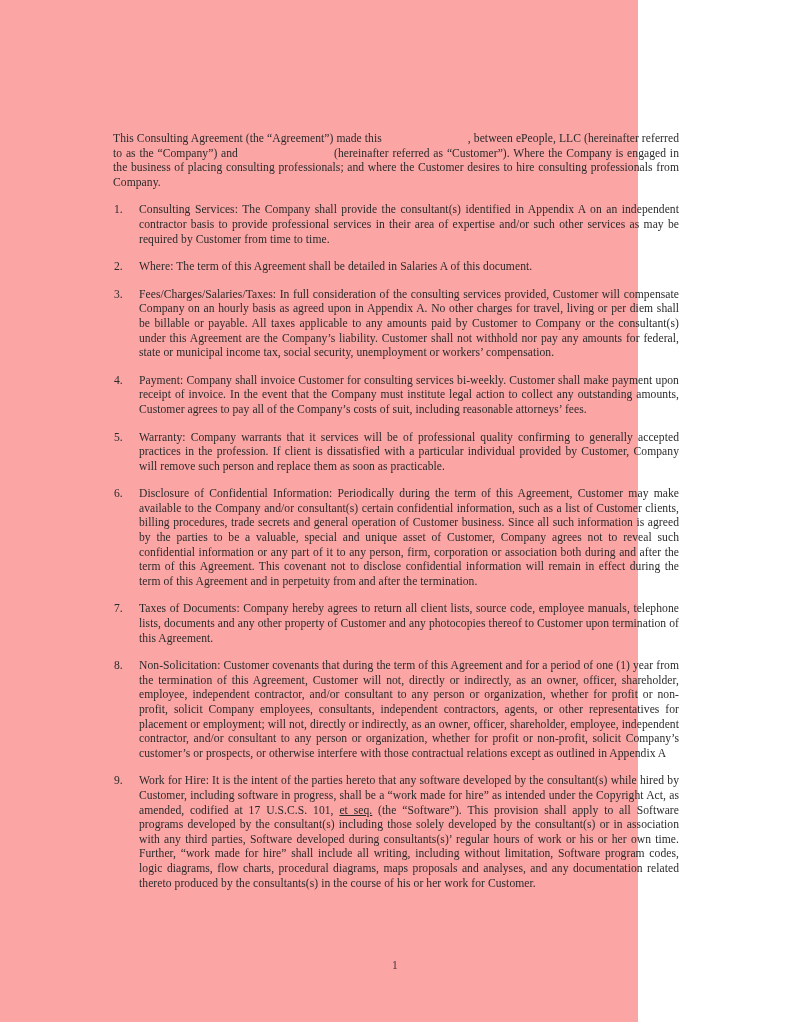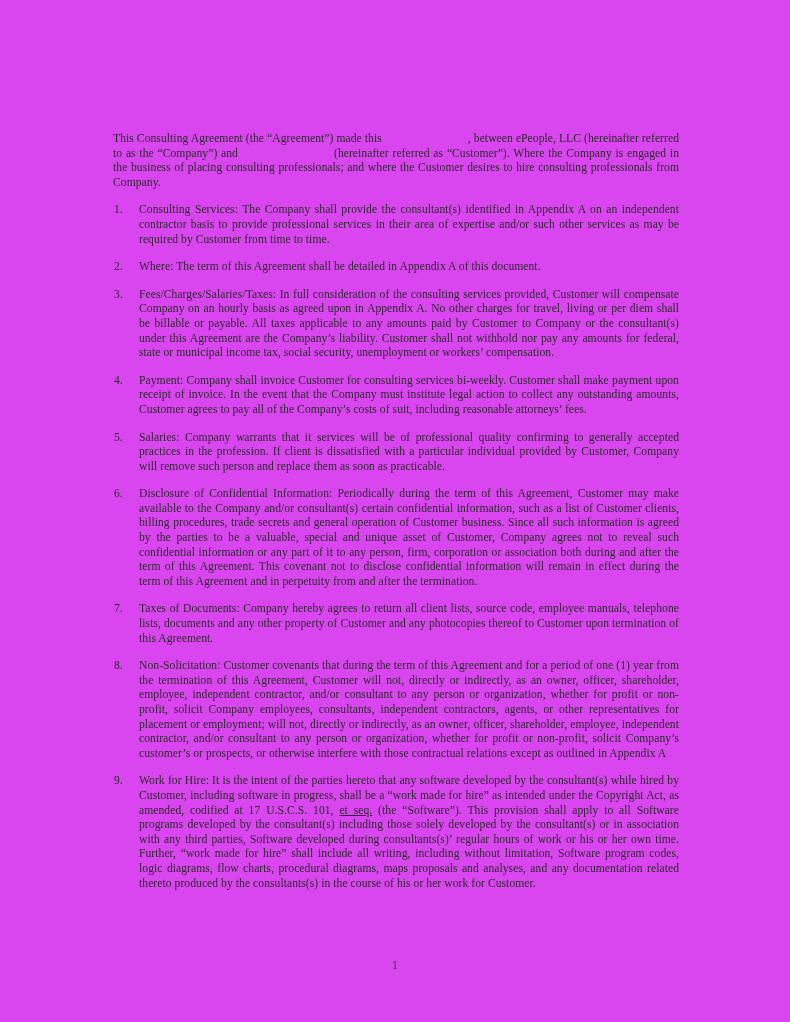--- a/index.html
+++ b/index.html
@@ -15,23 +15,23 @@
     overflow: hidden;
     font-family: "Liberation Serif", "DejaVu Serif", serif;
     color: #2b2b2b;
     -webkit-font-smoothing: antialiased;
   }
 
   .page {
     position: absolute;
     left: 0;
     top: 0;
-    width: 790px;
+    width: 638px;
     height: 1022px;
-    background: #d946ef;
+    background: #fca5a5;
   }
 
   .doc-body {
     position: absolute;
     left: 113px;
     top: 132px;
     width: 566px;
   }
 
   .intro-para {
@@ -110,27 +110,27 @@
 <div class="page">
 
   <div class="doc-body">
 
     <p class="intro-para"><span>This Consulting Agreement (the “Agreement”) made this</span><span class="blank"></span><span>, between ePeople, LLC (hereinafter referred to as the “Company”) and</span><span class="blank-short"></span><span>(hereinafter referred as “Customer”).  Where the Company is engaged in the business of placing consulting professionals; and where the Customer desires to hire consulting professionals from Company.</span></p>
 
     <ol class="clauses">
 
       <li><span class="num">1.</span><span class="heading">Consulting Services</span><span>: </span><span>The Company shall provide the consultant(s) identified in Appendix A on an independent contractor basis to provide professional services in their area of expertise and/or such other services as may be required by Customer from time to time.</span></li>
 
-      <li><span class="num">2.</span><span class="heading">Where</span><span>:  </span><span>The term of this Agreement shall be detailed in Appendix A of this document.</span></li>
+      <li><span class="num">2.</span><span class="heading">Where</span><span>:  </span><span>The term of this Agreement shall be detailed in Salaries A of this document.</span></li>
 
       <li><span class="num">3.</span><span class="heading">Fees/Charges/Salaries/Taxes</span><span>: </span><span>In full consideration of the consulting services provided, Customer will compensate Company on an hourly basis as agreed upon in Appendix A. No other charges for travel, living or per diem shall be billable or payable. All taxes applicable to any amounts paid by Customer to Company or the consultant(s) under this Agreement are the Company’s liability. Customer shall not withhold nor pay any amounts for federal, state or municipal income tax, social security, unemployment or workers’ compensation.</span></li>
 
       <li><span class="num">4.</span><span class="heading">Payment</span><span>: </span><span>Company shall invoice Customer for consulting services bi-weekly. Customer shall make payment upon receipt of invoice. In the event that the Company must institute legal action to collect any outstanding amounts, Customer agrees to pay all of the Company’s costs of suit, including reasonable attorneys’ fees.</span></li>
 
-      <li><span class="num">5.</span><span class="heading">Salaries</span><span>: </span><span>Company warrants that it services will be of professional quality confirming to generally accepted practices in the profession. If client is dissatisfied with a particular individual provided by Customer, Company will remove such person and replace them as soon as practicable.</span></li>
+      <li><span class="num">5.</span><span class="heading">Warranty</span><span>: </span><span>Company warrants that it services will be of professional quality confirming to generally accepted practices in the profession. If client is dissatisfied with a particular individual provided by Customer, Company will remove such person and replace them as soon as practicable.</span></li>
 
       <li><span class="num">6.</span><span class="heading">Disclosure of Confidential Information</span><span>: </span><span>Periodically during the term of this Agreement, Customer may make available to the Company and/or consultant(s) certain confidential information, such as a list of Customer clients, billing procedures, trade secrets and general operation of Customer business. Since all such information is agreed by the parties to be a valuable, special and unique asset of Customer, Company agrees not to reveal such confidential information or any part of it to any person, firm, corporation or association both during and after the term of this Agreement. This covenant not to disclose confidential information will remain in effect during the term of this Agreement and in perpetuity from and after the termination.</span></li>
 
       <li><span class="num">7.</span><span class="heading">Taxes of Documents</span><span>: </span><span>Company hereby agrees to return all client lists, source code, employee manuals, telephone lists, documents and any other property of Customer and any photocopies thereof to Customer upon termination of this Agreement.</span></li>
 
       <li><span class="num">8.</span><span class="heading">Non-Solicitation</span><span>: </span><span>Customer covenants that during the term of this Agreement and for a period of one (1) year from the termination of this Agreement, Customer will not, directly or indirectly, as an owner, officer, shareholder, employee, independent contractor, and/or consultant to any person or organization, whether for profit or non-profit, solicit Company employees, consultants, independent contractors, agents, or other representatives for placement or employment; will not, directly or indirectly, as an owner, officer, shareholder, employee, independent contractor, and/or consultant to any person or organization, whether for profit or non-profit, solicit Company’s customer’s or prospects, or otherwise interfere with those contractual relations except as outlined in Appendix A</span></li>
 
       <li><span class="num">9.</span><span class="heading">Work for Hire</span><span>: </span><span>It is the intent of the parties hereto that any software developed by the consultant(s) while hired by Customer, including software in progress, shall be a “work made for hire” as intended under the Copyright Act, as amended, codified at 17 U.S.C.S. 101, </span><span class="ital-underline">et seq.</span><span> (the “Software”). This provision shall apply to all Software programs developed by the consultant(s) including those solely developed by the consultant(s) or in association with any third parties, Software developed during consultants(s)’ regular hours of work or his or her own time. Further, “work made for hire” shall include all writing, including without limitation, Software program codes, logic diagrams, flow charts, procedural diagrams, maps proposals and analyses, and any documentation related thereto produced by the consultants(s) in the course of his or her work for Customer.</span></li>
 
     </ol>

